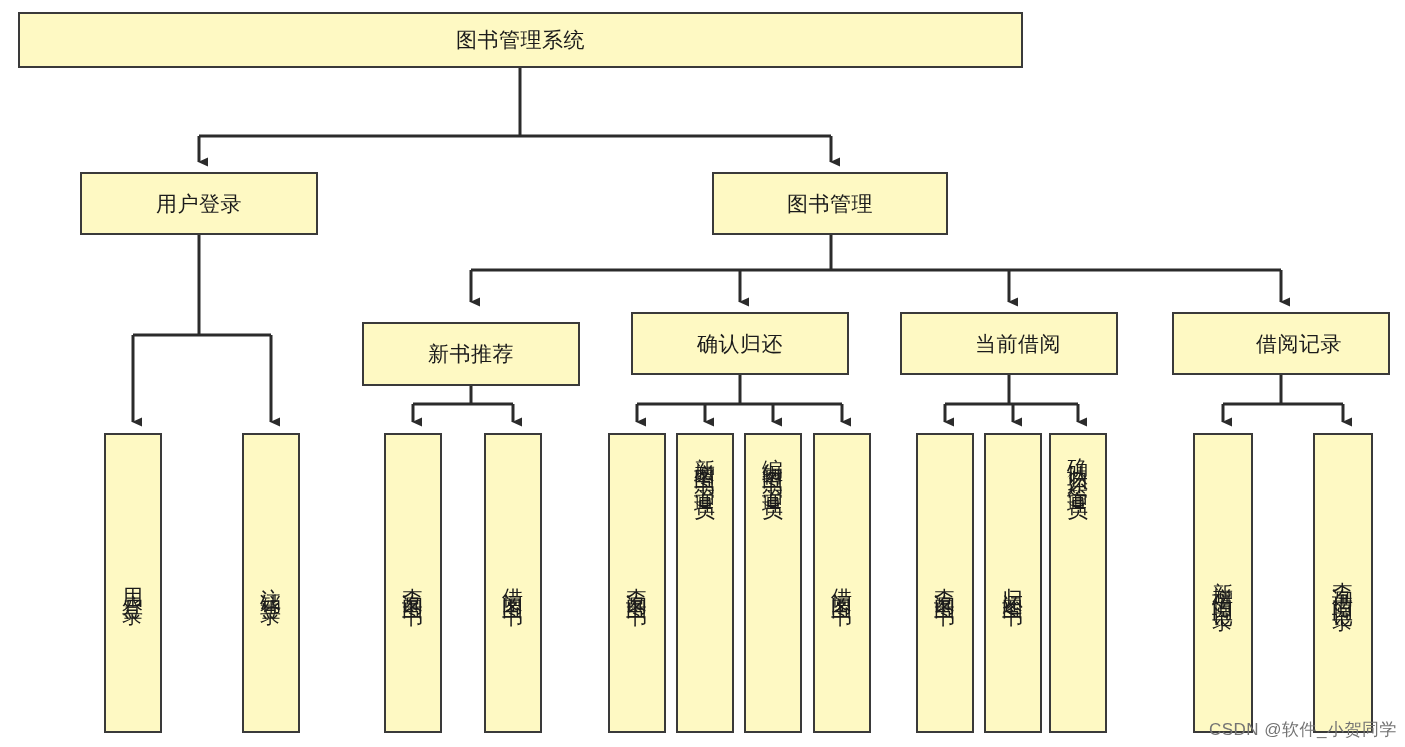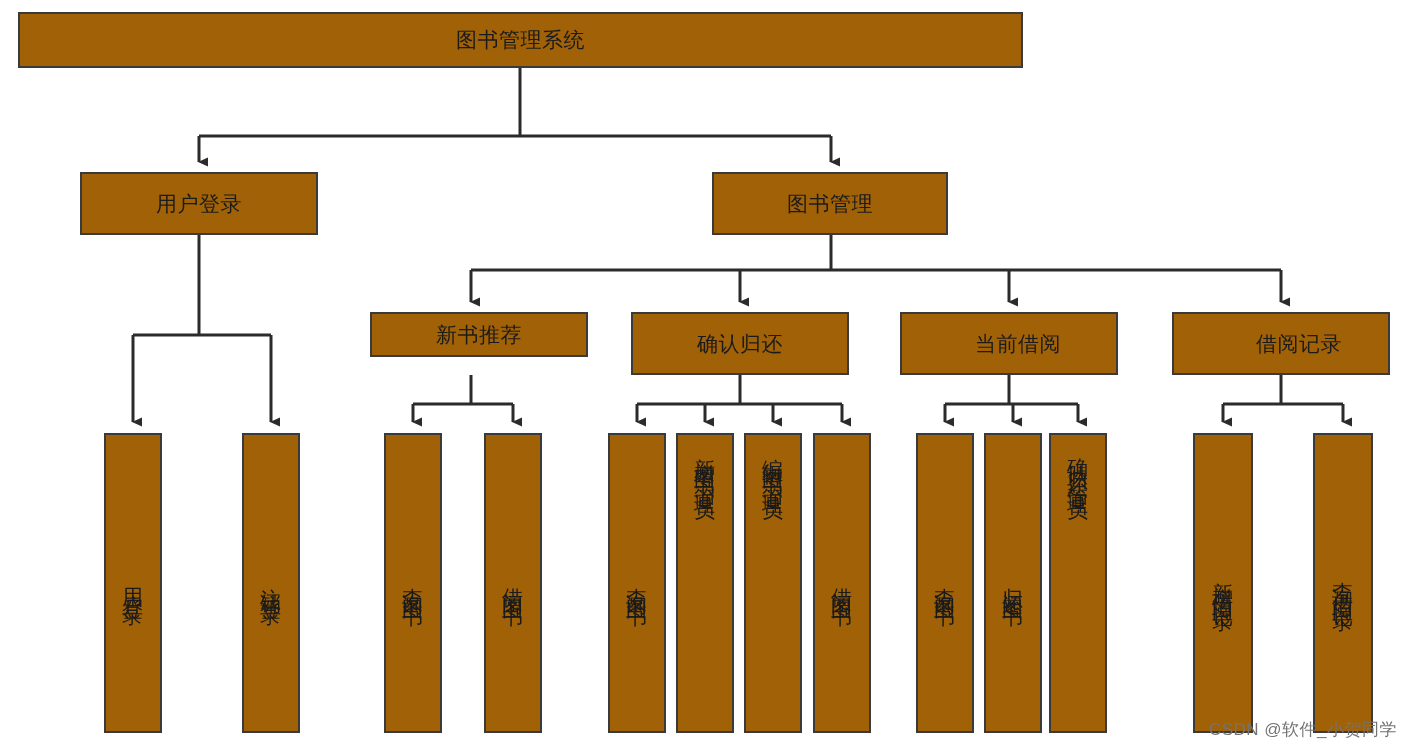--- a/index.html
+++ b/index.html
@@ -22,21 +22,21 @@
     position: absolute;
     left: 0;
     top: 0;
     width: 1405px;
     height: 747px;
     pointer-events: none;
   }
   .node {
     position: absolute;
     box-sizing: border-box;
-    background: #a16207;
+    background: #fef9c3;
     border: 2px solid #3a3a3a;
     display: flex;
     align-items: center;
     justify-content: center;
     color: #1b1b1b;
     z-index: 2;
   }
   .node .label {
     display: block;
     text-align: center;
@@ -144,21 +144,21 @@
     <span class="label">图书管理系统</span>
   </div>
 
   <div class="node h" style="left:80px; top:172px; width:238px; height:63px;">
     <span class="label">用户登录</span>
   </div>
   <div class="node h" style="left:712px; top:172px; width:236px; height:63px;">
     <span class="label">图书管理</span>
   </div>
 
-  <div class="node h" style="left:362px; top:312px; width:218px; height:45px;margin-left:8px;">
+  <div class="node h" style="left:362px; top:322px; width:218px; height:64px;">
     <span class="label">新书推荐</span>
   </div>
   <div class="node h" style="left:631px; top:312px; width:218px; height:63px;">
     <span class="label">确认归还</span>
   </div>
   <div class="node h" style="left:900px; top:312px; width:218px; height:63px;padding-left:18px;">
     <span class="label">当前借阅</span>
   </div>
   <div class="node h" style="left:1172px; top:312px; width:218px; height:63px;padding-left:36px;">
     <span class="label">借阅记录</span>

